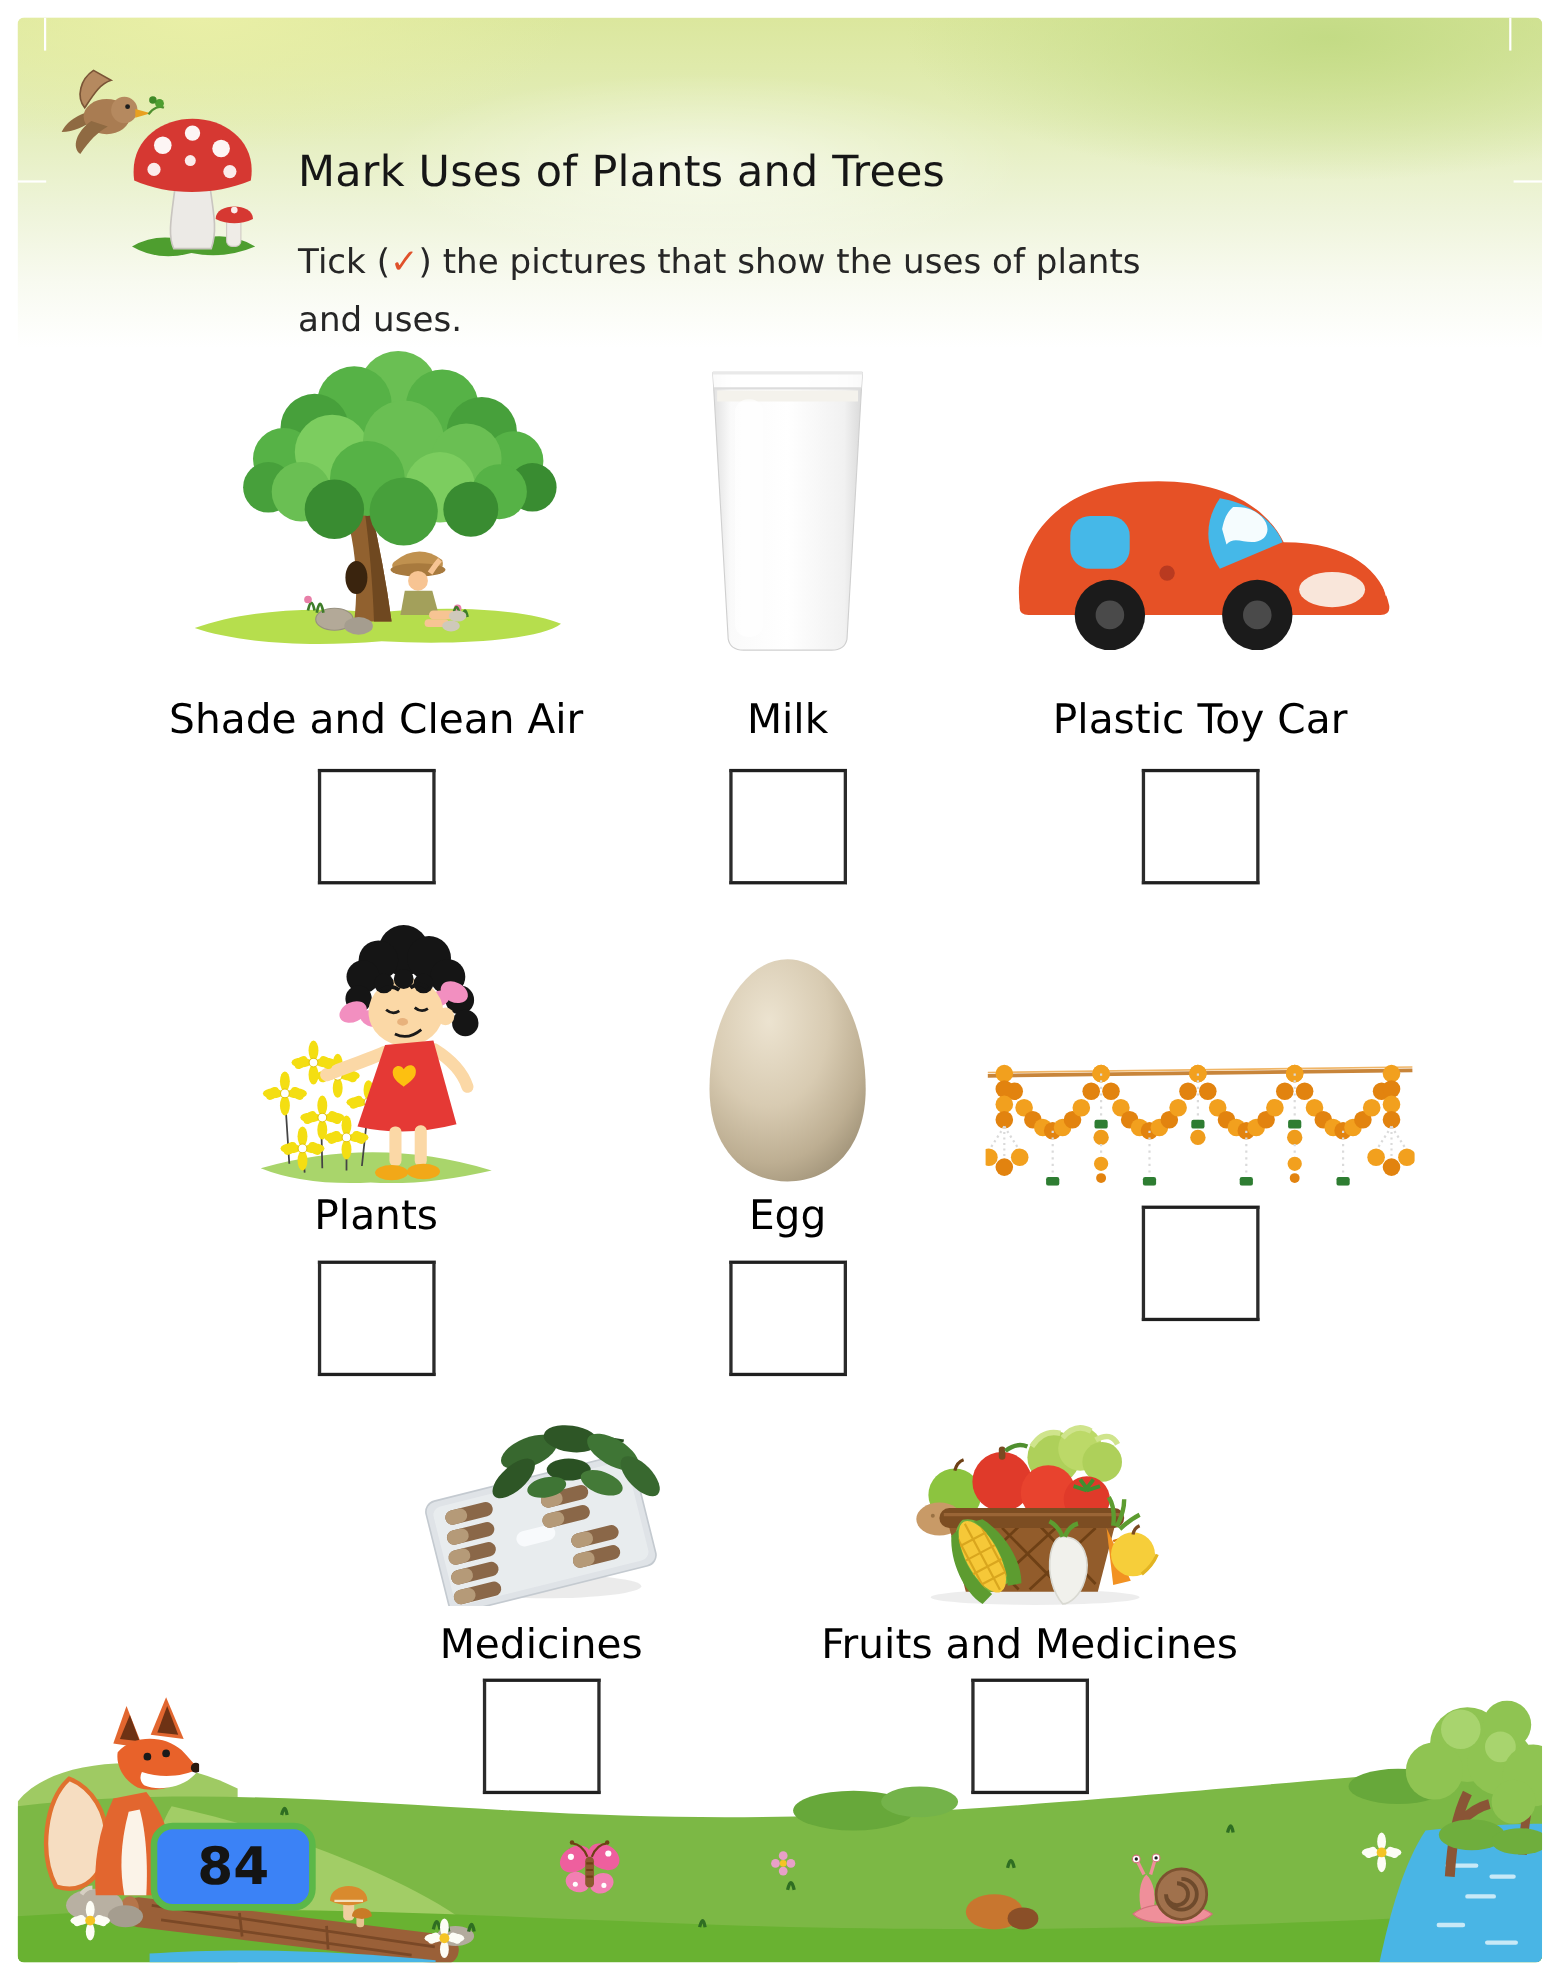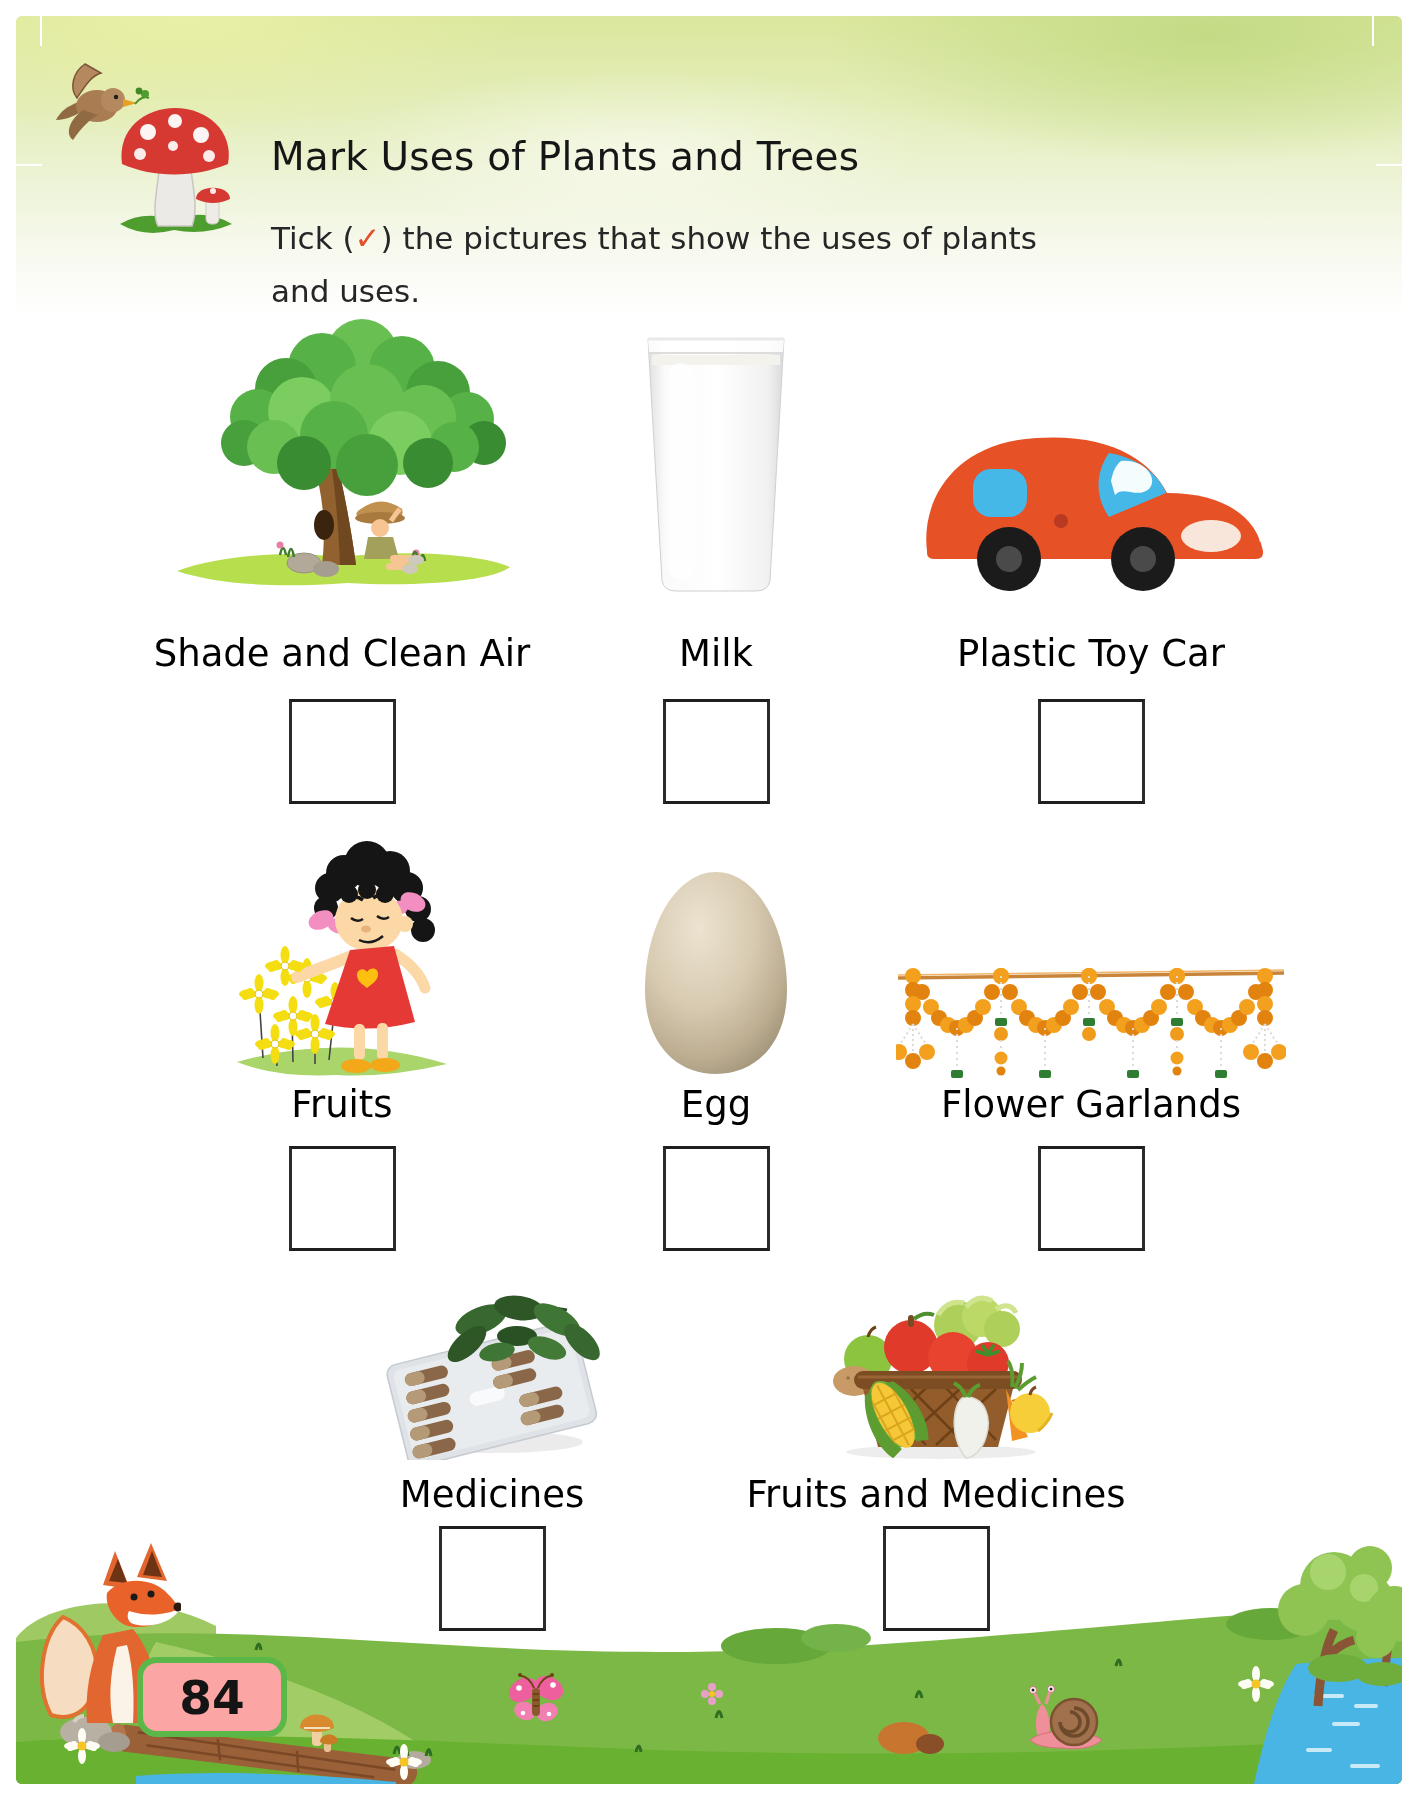--- a/index.html
+++ b/index.html
@@ -26,21 +26,21 @@
   .r1 .item-label{margin-top:36px;}
   .r2 .item-label{margin-top:4px;}
   .r3 .item-label{margin-top:12px;}
   .tickbox{box-sizing:border-box;width:107px;height:105px;border:3px solid #2b2b2b;background:#ffffff;border-top-color:#1f1f1f;border-bottom-color:#1f1f1f;}
   .r1 .tickbox{margin-top:22px;}
   .r2 .tickbox{margin-top:18px;}
   .r3 .tickbox{margin-top:8px;}
   
   .scene{position:absolute;left:0;top:1530px;width:1386px;height:238px;}
   .fox{position:absolute;left:15px;top:1519px;width:150px;height:190px;z-index:3;}
-  .badge{position:absolute;left:121px;top:1641px;width:150px;height:80px;box-sizing:border-box;background:#fca5a5;border:6px solid #5bb848;border-radius:20px;display:flex;align-items:center;justify-content:center;font-size:47px;font-weight:800;color:#141414;z-index:4;}
+  .badge{position:absolute;left:121px;top:1641px;width:150px;height:80px;box-sizing:border-box;background:#3b82f6;border:6px solid #5bb848;border-radius:20px;display:flex;align-items:center;justify-content:center;font-size:47px;font-weight:800;color:#141414;z-index:4;}
   .butterfly{position:absolute;left:489px;top:1652px;width:62px;height:64px;z-index:4;}
 </style>
 </head>
 <body>
 
 <div class="page">
 
   <div class="header">
     <div class="cropmark" style="left:24px;top:0;width:2px;height:30px;"></div>
     <div class="cropmark" style="left:0;top:148px;width:26px;height:2px;"></div>
@@ -224,21 +224,21 @@
         <use href="#yflower" x="68" y="140"></use>
         <path d="M178,128 C194,138 204,150 208,162" stroke="#fbd8a6" stroke-width="11" stroke-linecap="round" fill="none"></path>
         <path d="M133,124 L177,120 L198,196 Q152,208 108,198 Z" fill="#e53935"></path>
         <path d="M150,146 C154,140 162,142 161,149 C161,155 152,160 150,162 C148,160 140,156 140,149 C140,143 147,141 150,146 Z" fill="#fdc010"></path>
         <rect x="137" y="198" width="11" height="36" rx="5" fill="#fbd8a6"></rect>
         <rect x="160" y="197" width="11" height="37" rx="5" fill="#fbd8a6"></rect>
         <ellipse cx="139" cy="240" rx="15" ry="7" fill="#f2a818"></ellipse>
         <ellipse cx="168" cy="239" rx="15" ry="7" fill="#f2a818"></ellipse>
       </svg>
     </div>
-    <div class="item-label">Fruits</div>
+    <div class="item-label">Plants</div>
     <div class="tickbox"></div>
   </div>
 
   <div class="cell r2" style="left:490px;top:810px;">
     <div class="art">
       <svg width="150" height="210" viewBox="0 0 150 210">
         <defs>
           <radialGradient id="gEgg" cx="38%" cy="28%" r="85%">
             <stop offset="0" stop-color="#ece3d0"></stop>
               <stop offset=".45" stop-color="#d8cbb2"></stop>
@@ -310,21 +310,20 @@
           <circle cx="369" cy="42" r="8" fill="#f2a01e"></circle>
           <circle cx="369" cy="56" r="8" fill="#e2830f"></circle>
         <line x1="369" y1="62" x2="355" y2="84" stroke="#dadada" stroke-width="2" stroke-dasharray="2,3"></line>
         <line x1="369" y1="62" x2="369" y2="92" stroke="#dadada" stroke-width="2" stroke-dasharray="2,3"></line>
         <line x1="369" y1="62" x2="383" y2="84" stroke="#dadada" stroke-width="2" stroke-dasharray="2,3"></line>
         <circle cx="355" cy="90" r="8" fill="#f2a01e"></circle>
           <circle cx="369" cy="99" r="8" fill="#e2830f"></circle>
           <circle cx="383" cy="90" r="8" fill="#f2a01e"></circle>
       </svg>
     </div>
-    <div class="item-label">Flower Garlands</div>
     <div class="tickbox"></div>
   </div>
 
   <div class="cell r3" style="left:266px;top:1274px;">
     <div class="art">
       <svg width="230" height="170" viewBox="0 0 230 170">
         <defs>
           <g id="cap">
             <rect x="0" y="0" width="44" height="13" rx="6.5" fill="#8a6748"></rect>
             <rect x="0" y="0" width="20" height="13" rx="6.5" fill="#b59a78"></rect>

